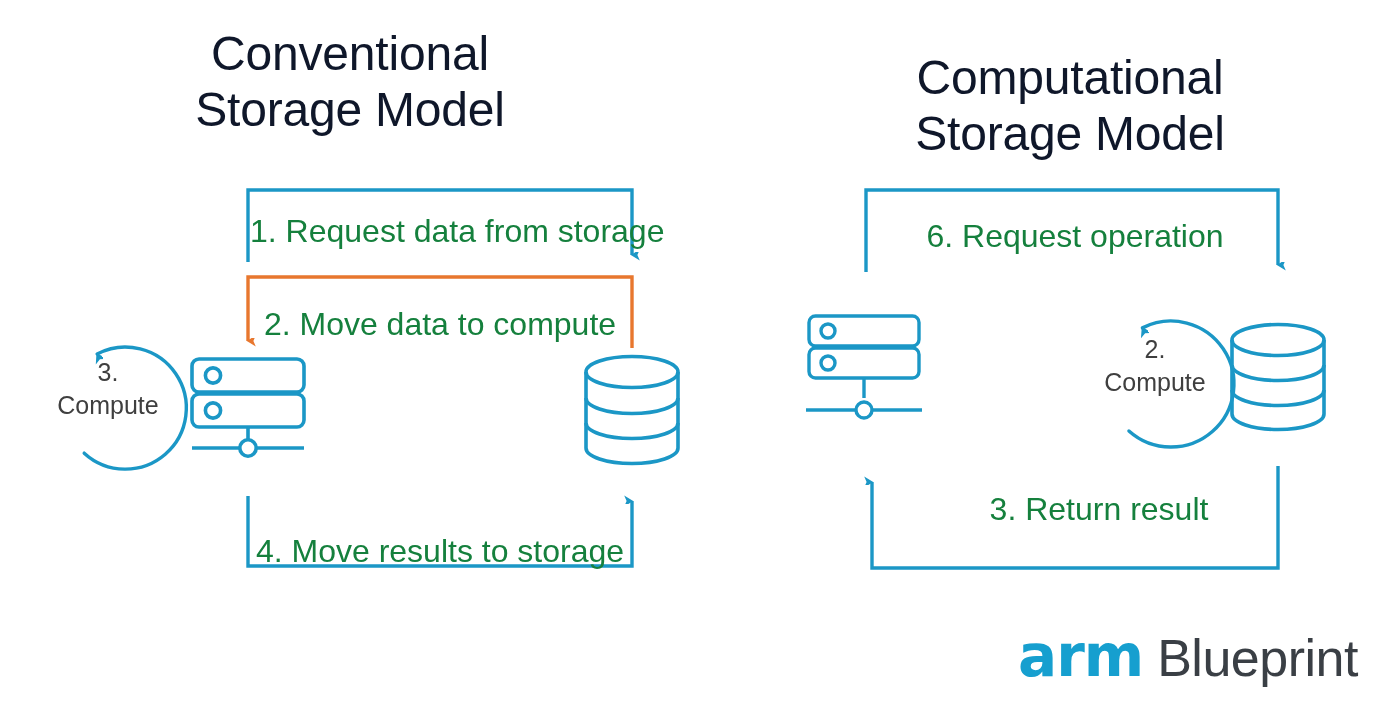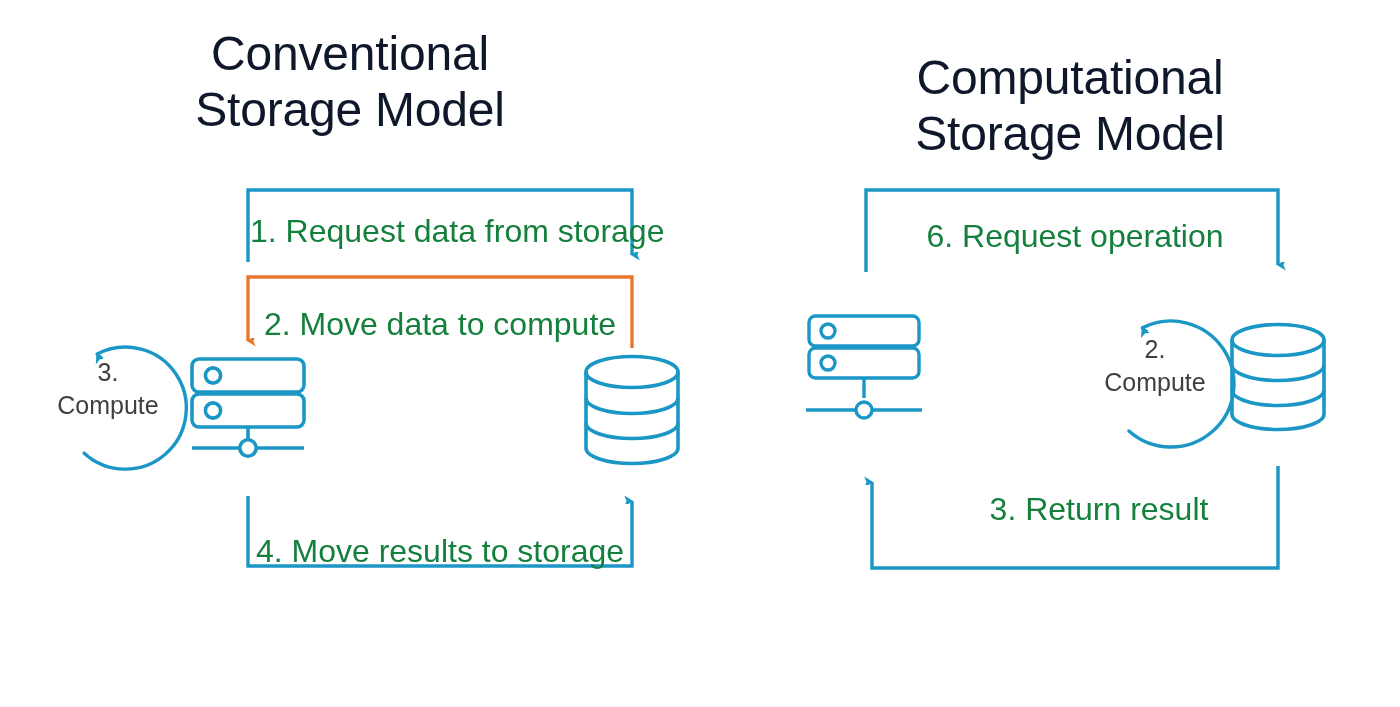--- a/index.html
+++ b/index.html
@@ -198,14 +198,18 @@
 
   <div class="step-label" id="label-l4">4. Move results to storage</div>
 
   <div class="step-label" id="label-r1">6. Request operation</div>
 
   <div class="compute-label" id="label-r2">2.
 Compute</div>
 
   <div class="step-label" id="label-r3">3. Return result</div>
 
+  <div id="brand">
+    <span id="brand-arm">arm</span>
+    <span id="brand-blueprint">Blueprint</span>
+  </div>
 
 </div>
 
 </body></html>

